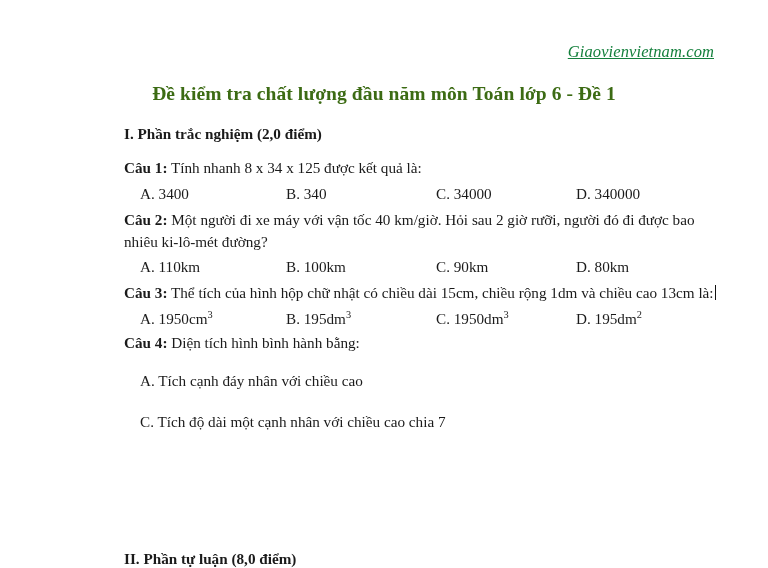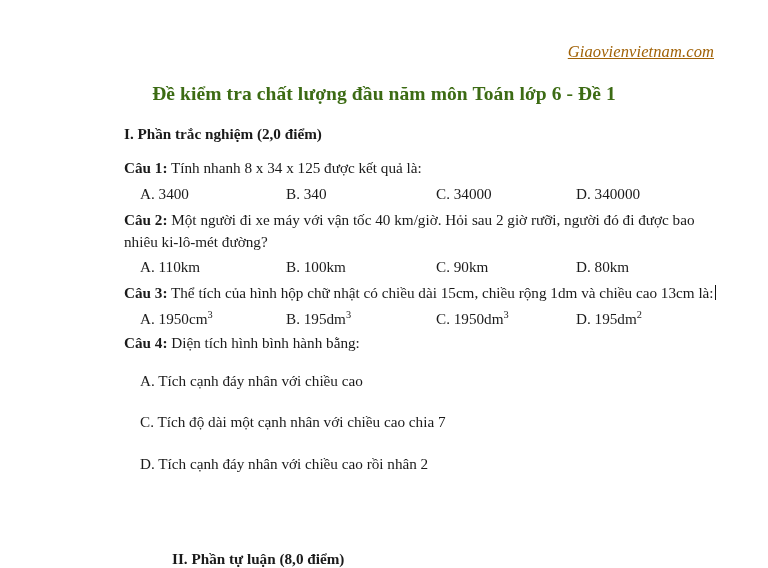--- a/index.html
+++ b/index.html
@@ -23,21 +23,21 @@
     height: 568px;
     background: #ffffff;
   }
   .watermark {
     position: absolute;
     right: 54px;
     top: 42px;
     font-family: "Liberation Serif", "DejaVu Serif", serif;
     font-style: italic;
     font-size: 16.5px;
-    color: #a16207;
+    color: #15803d;
     text-decoration: underline;
     letter-spacing: 0.1px;
     white-space: nowrap;
   }
   .doc-title {
     position: absolute;
     left: 0;
     right: 0;
     top: 83px;
     text-align: center;
@@ -103,21 +103,20 @@
   }
   .cut-line {
     position: absolute;
     left: 124px;
     top: 551px;
     font-size: 15.2px;
     font-weight: bold;
     height: 17px;
     overflow: hidden;
     line-height: 1.1;
-    margin-left: 48px;
   }
 </style>
 </head>
 <body>
 
 <div class="page">
 
   <div class="watermark">Giaovienvietnam.com</div>
 
   <div class="doc-title">Đề kiểm tra chất lượng đầu năm môn Toán lớp 6 - Đề 1</div>
@@ -154,19 +153,18 @@
       <span class="opt opt-b"><span>B.</span> <span>195dm</span><sup>3</sup></span>
       <span class="opt opt-c"><span>C.</span> <span>1950dm</span><sup>3</sup></span>
       <span class="opt opt-d"><span>D.</span> <span>195dm</span><sup>2</sup></span>
     </div>
 
     <p class="question">
       <span class="q-label">Câu 4:</span><span> Diện tích hình bình hành bằng:</span>
     </p>
     <p class="choice-line">A. Tích cạnh đáy nhân với chiều cao</p>
     <p class="choice-line choice-gap">C. Tích độ dài một cạnh nhân với chiều cao chia 7</p>
-    <p class="choice-line choice-gap">D. Tích cạnh đáy nhân với chiều cao rồi nhân 2</p>
 
   </div>
 
   <div class="cut-line">II. Phần tự luận (8,0 điểm)</div>
 
 </div>
 
 </body></html>

